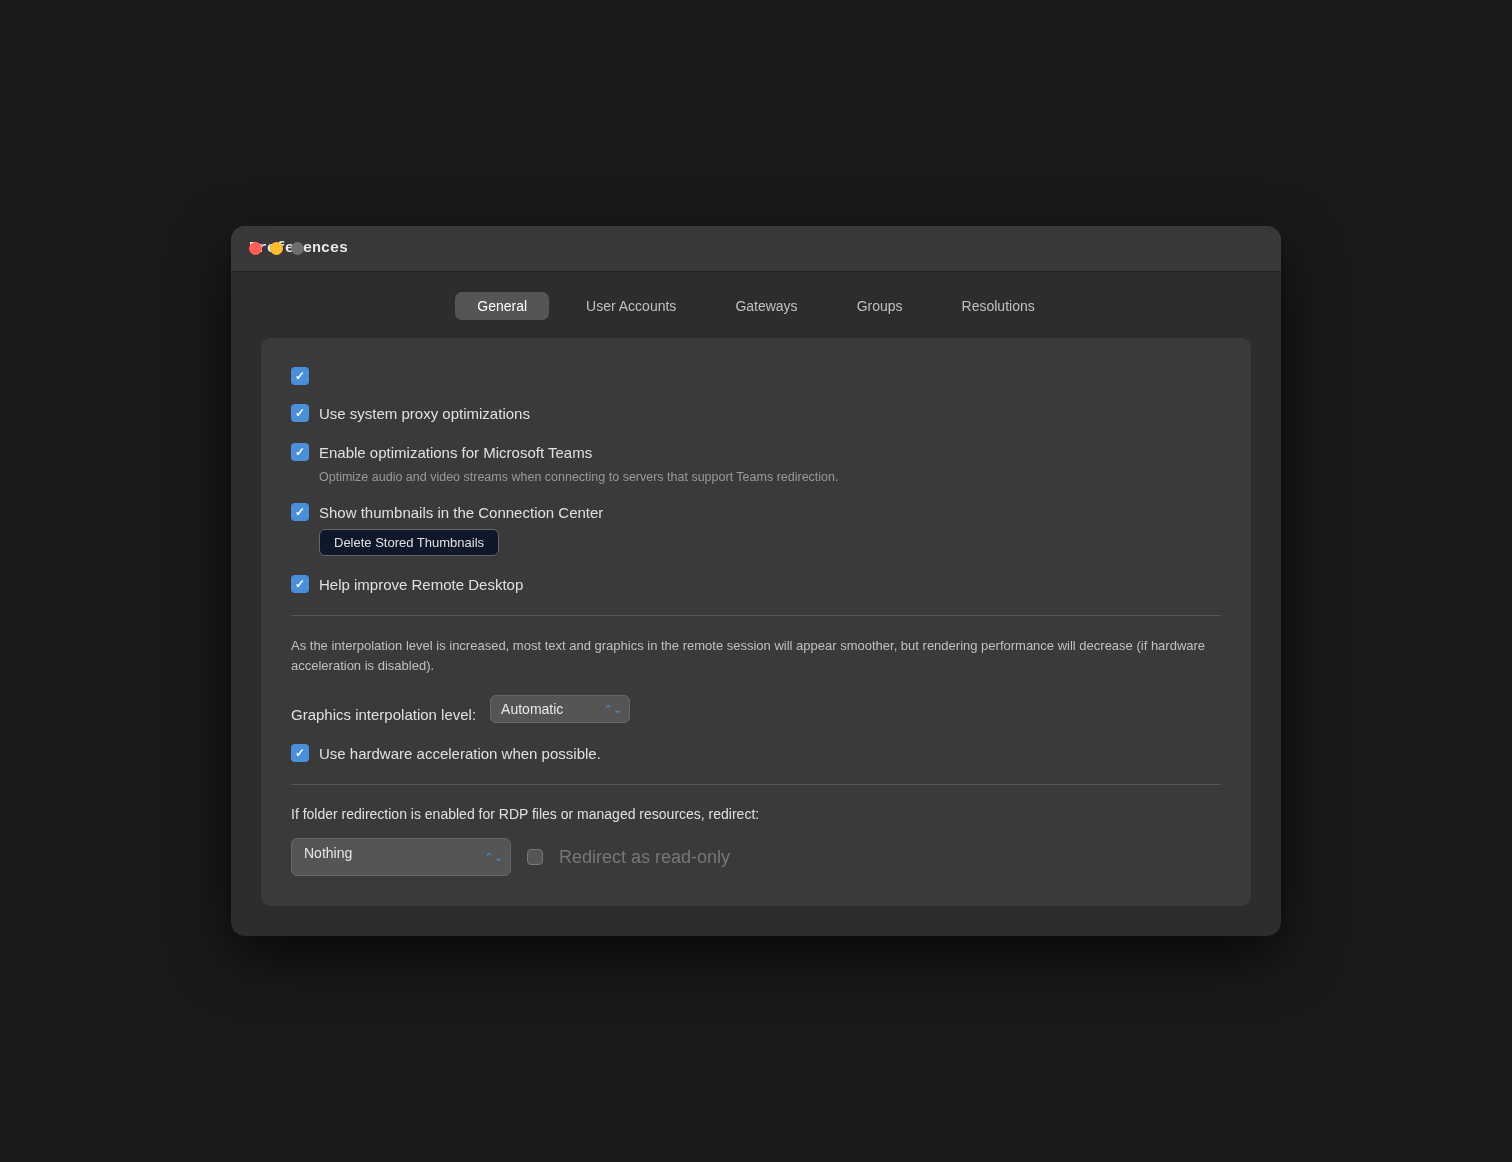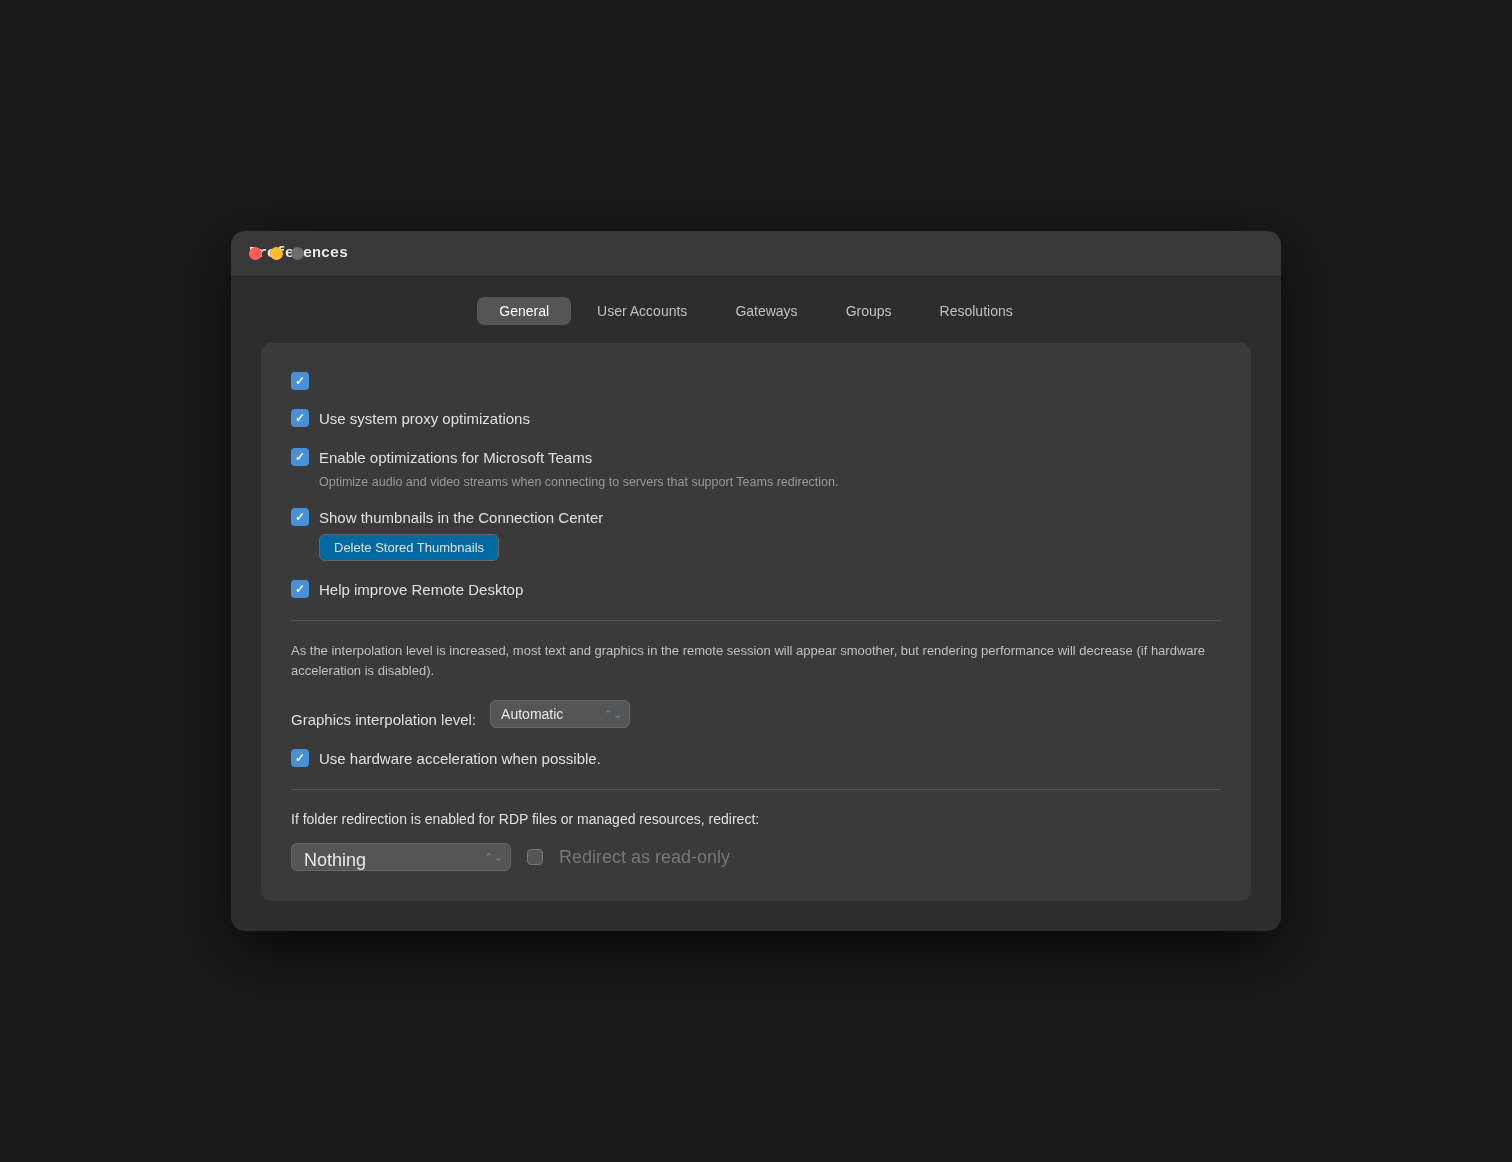--- a/index.html
+++ b/index.html
@@ -57,21 +57,21 @@
       font-weight: 600;
     }
 
     .content {
       padding: 20px 30px 30px;
     }
 
     .tabs {
       display: flex;
       justify-content: center;
-      gap: 4px;
+      gap: 15px;
       margin-bottom: 18px;
     }
 
     .tab {
       padding: 6px 22px;
       border-radius: 7px;
       font-size: 14px;
       color: #c0c0c0;
       cursor: pointer;
       background: transparent;
@@ -130,21 +130,21 @@
 
     .sub-text {
       color: #999;
       font-size: 12.5px;
       margin-left: 28px;
       margin-bottom: 16px;
       line-height: 1.4;
     }
 
     .btn-secondary {
-      background: #0369a1;
+      background: #0f172a;
       border: 1px solid #666;
       border-radius: 6px;
       color: #e0e0e0;
       font-size: 13px;
       padding: 5px 14px;
       margin-left: 28px;
       margin-bottom: 18px;
       cursor: pointer;
       font-family: inherit;
     }
@@ -223,22 +223,22 @@
 
     .select-nothing-wrapper {
       position: relative;
     }
 
     .select-nothing {
       background: #555;
       border: 1px solid #666;
       border-radius: 6px;
       color: #e8e8e8;
-      font-size: 18px;
-      padding: 6px 30px 0 12px;
+      font-size: 14px;
+      padding: 6px 30px 14px 12px;
       appearance: none;
       -webkit-appearance: none;
       cursor: pointer;
       font-family: inherit;
       min-width: 220px;
     }
 
     .readonly-checkbox {
       width: 16px;
       height: 16px;

